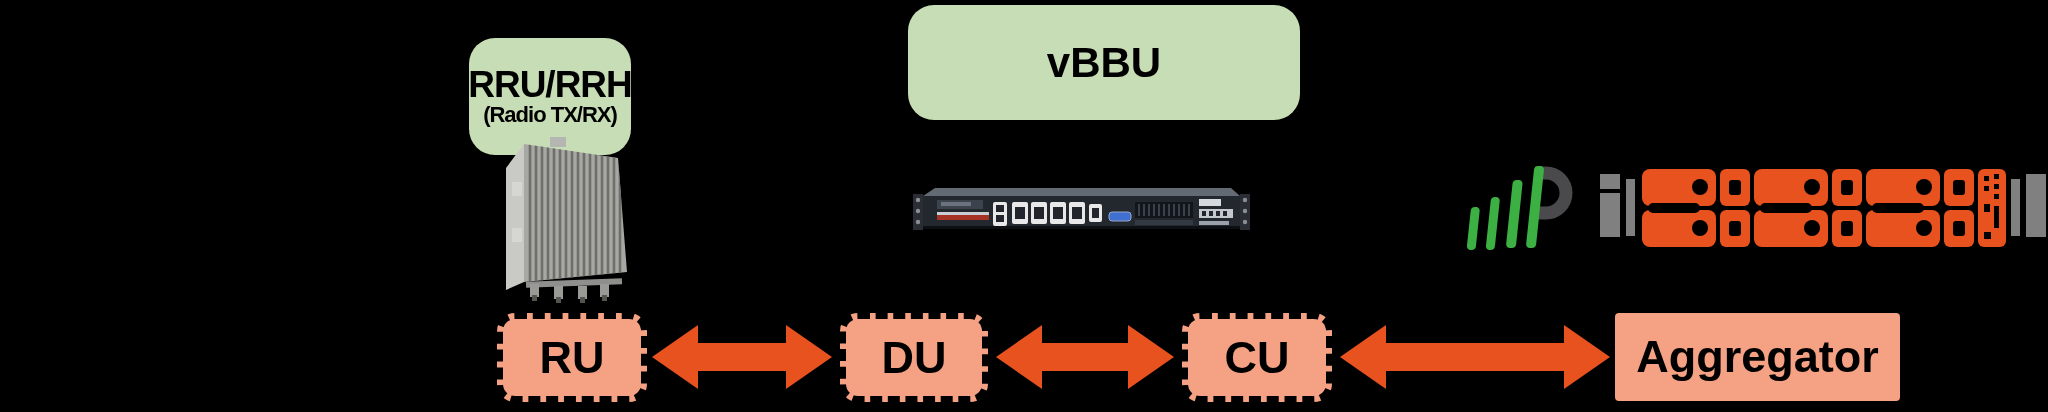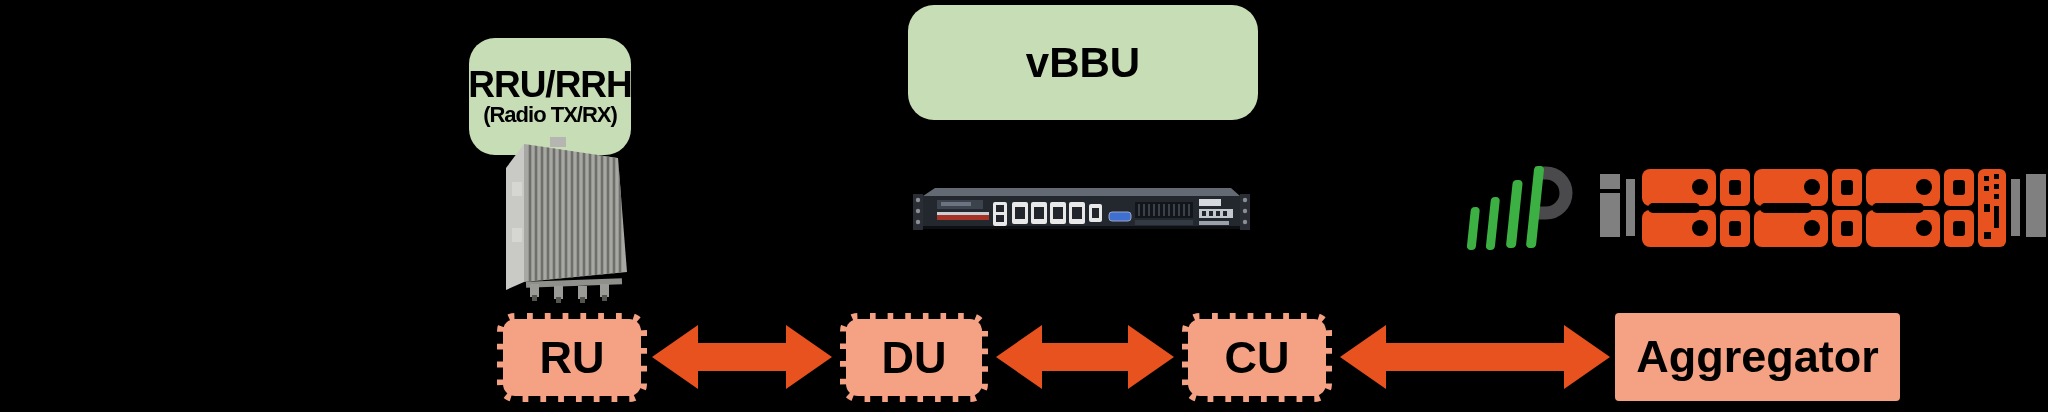--- a/index.html
+++ b/index.html
@@ -16,21 +16,21 @@
   .green-box{
     background:var(--green-box-fill,#c7ddb5);
     border-radius:26px;
     display:flex;flex-direction:column;align-items:center;justify-content:center;
     color:var(--label-text,#000);
     text-align:center;
   }
   .rru-box{left:469px;top:6px;width:162px;height:117px;margin-top:32px;}
   .rru-title{font-size:37px;font-weight:bold;line-height:1.02;letter-spacing:-1px;}
   .rru-subtitle{font-size:22px;font-weight:bold;line-height:1.1;letter-spacing:-1px;text-align:center;}
-  .vbbu-box{left:908px;top:5px;width:350px;height:115px;}
+  .vbbu-box{left:908px;top:5px;width:392px;height:115px;}
   .vbbu-title{font-size:42px;font-weight:bold;}
 
   
   .dashed-box{
     background:var(--salmon-box-fill,#f5a183);
     border:6px dashed #000;
     border-radius:18px;
     box-sizing:border-box;
     display:flex;align-items:center;justify-content:center;
     font-size:45px;font-weight:bold;color:var(--label-text,#000);

